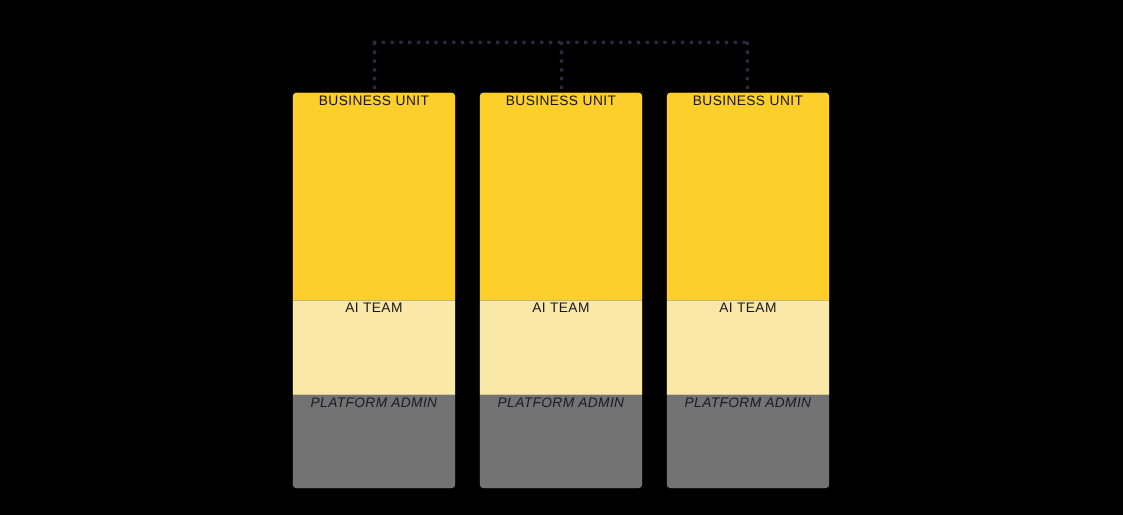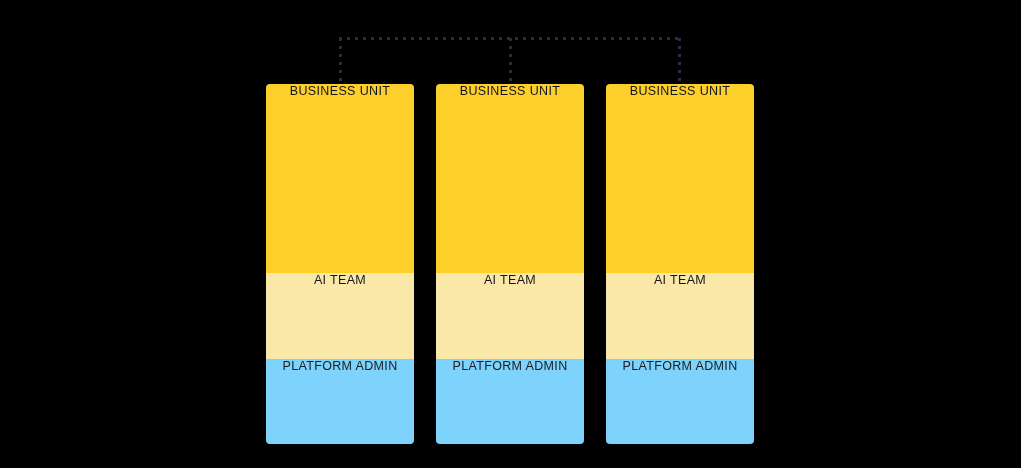--- a/index.html
+++ b/index.html
@@ -54,21 +54,22 @@
   .seg-business {
     height: 200px;
     background: #FDCF2B;
   }
   .seg-ai {
     height: 91px;
     background: #FAE8A8;
   }
   .seg-admin {
     height: 90px;
-    background: #7dd3fc;
+    background: #737373;
+    font-style: italic;
   }
 
   .seg-label {
     font-size: 12.5px;
     letter-spacing: 0.35px;
     color: #15151b;
     white-space: nowrap;
     font-weight: 400;
     text-align: center;
   }

